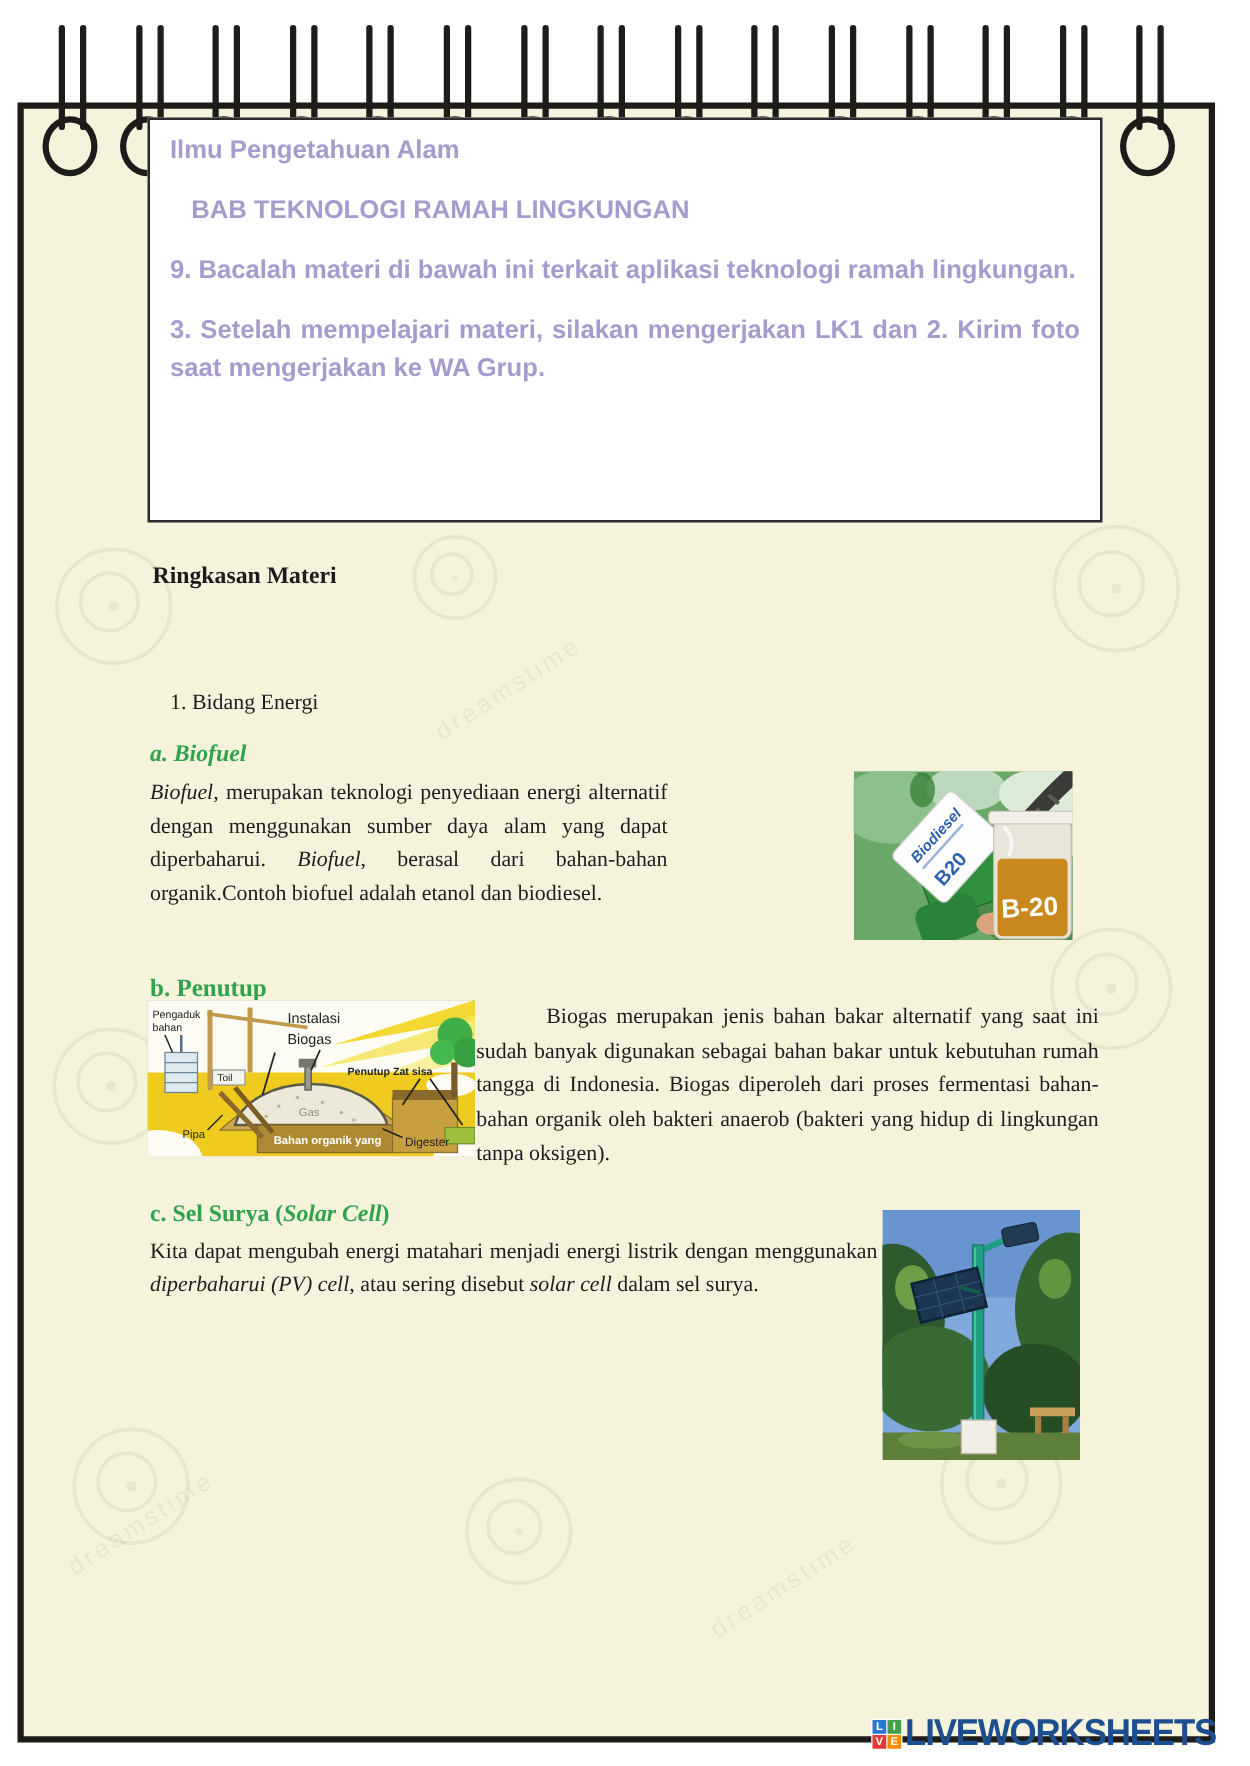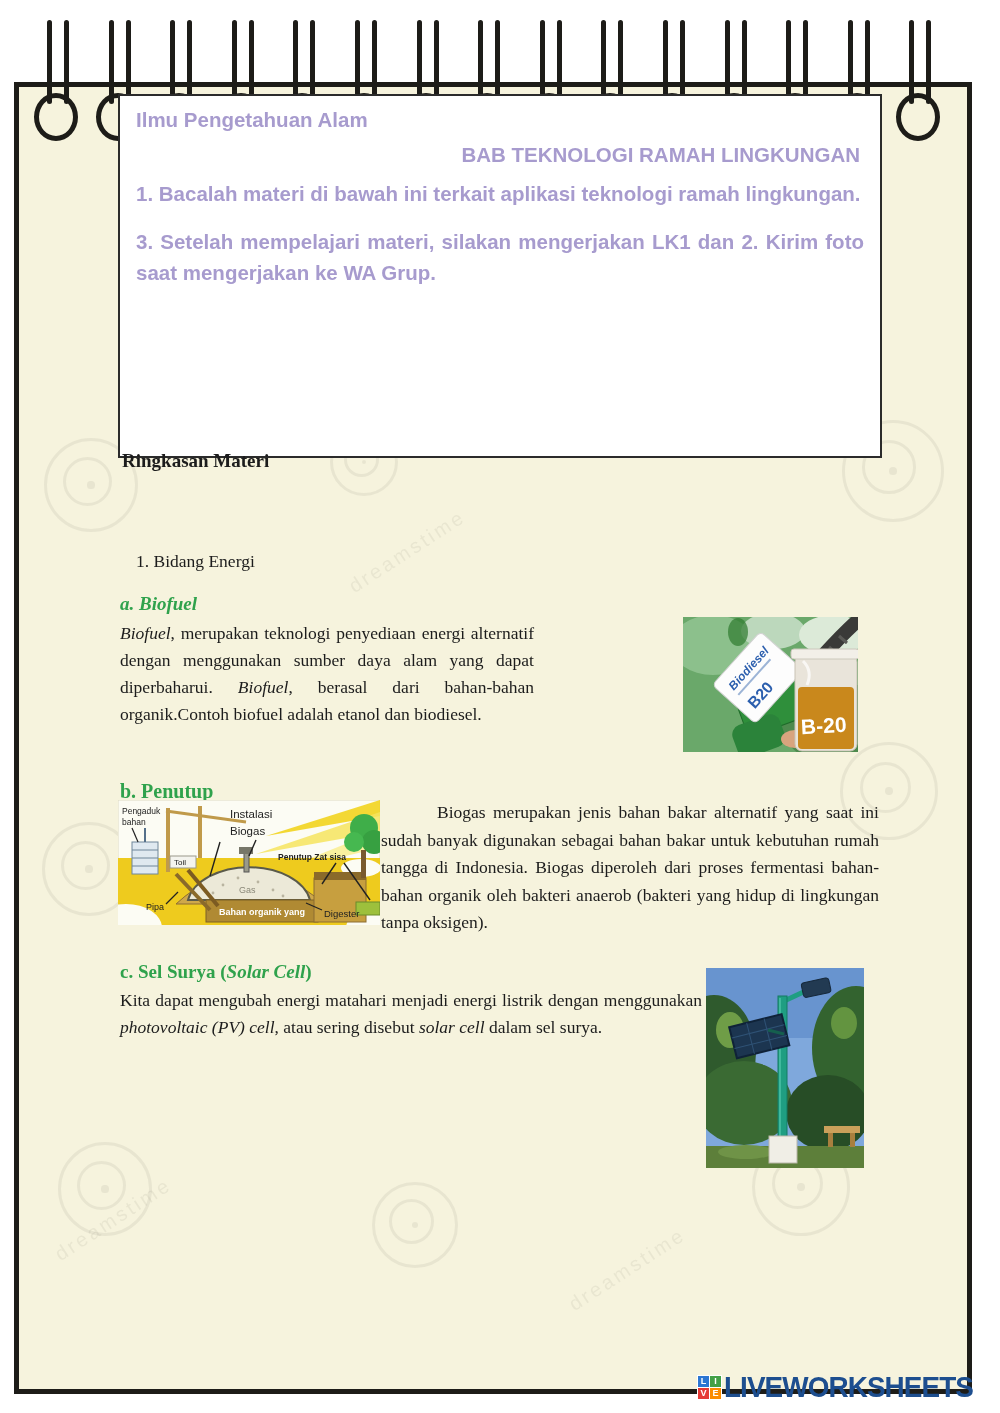--- a/index.html
+++ b/index.html
@@ -11,25 +11,25 @@
   .page{position:absolute;left:14px;top:82px;width:958px;height:1312px;
         background:#f6f3dd;border:5px solid #1d1c18;box-sizing:border-box;z-index:1;}
 
   
   #rings{position:absolute;left:0;top:0;width:1000px;height:160px;z-index:2;}
   .wire{position:absolute;width:5px;height:84px;top:20px;background:#1d1c18;border-radius:3px;}
   .ringc{position:absolute;top:93px;width:44px;height:48px;border:5px solid #1d1c18;
          border-radius:50%;box-sizing:border-box;background:transparent;}
 
   
-  .header-box{position:absolute;left:118px;top:94px;width:764px;height:364px;background:#ffffff;
+  .header-box{position:absolute;left:118px;top:94px;width:764px;height:324px;background:#ffffff;
       border:2px solid #2b2b2b;box-sizing:border-box;padding:8px 16px 0 16px;z-index:3;
       font-family:"Liberation Sans",sans-serif;font-weight:bold;color:#a79bce;font-size:20.5px;line-height:31px;}
   .header-box .subject{margin:0;}
-  .header-box .bab{margin:4px;text-align:right;}
+  .header-box .bab{margin:17px;text-align:left;}
   .header-box p{margin:8px 0 0 0;text-align:justify;}
   .header-box p + p{margin-top:17px;}
 
   
   .serif-h{font-weight:bold;font-size:19px;}
   .green{color:#2fa24c;}
   .it{font-style:italic;}
   .para{font-size:17.5px;line-height:27px;text-align:justify;}
 
   #summary-heading{left:122px;top:450px;}
@@ -128,21 +128,21 @@
   <div class="wm-spiral" style="left:58px;top:1142px;width:88px;height:88px;"></div>
   <div class="wm-spiral" style="left:752px;top:1138px;width:92px;height:92px;"></div>
   <div class="wm-spiral" style="left:372px;top:1182px;width:80px;height:80px;"></div>
   <div class="wm-text" style="left:340px;top:540px;">dreamstime</div>
   <div class="wm-text" style="left:46px;top:1208px;">dreamstime</div>
   <div class="wm-text" style="left:560px;top:1258px;">dreamstime</div>
 
   <div class="header-box">
     <div class="subject">Ilmu Pengetahuan Alam</div>
     <div class="bab">BAB TEKNOLOGI RAMAH LINGKUNGAN</div>
-    <p>1. Bacalah materi di bawah ini terkait aplikasi teknologi ramah lingkungan.</p>
+    <p>9. Bacalah materi di bawah ini terkait aplikasi teknologi ramah lingkungan.</p>
     <p>3. Setelah mempelajari materi, silakan mengerjakan LK1 dan 2. Kirim foto saat mengerjakan ke WA Grup.</p>
   </div>
 
   <div class="abs serif-h" id="summary-heading" style="z-index:3;">Ringkasan Materi</div>
   <div class="abs" id="sec1-title" style="z-index:3;">1. Bidang Energi</div>
 
   <div class="abs serif-h green" id="biofuel-h" style="z-index:3;">a. Biofuel</div>
   <div class="abs para" id="biofuel-para" style="z-index:3;"><span class="it">Biofuel</span><span>, merupakan teknologi penyediaan energi alternatif  dengan menggunakan sumber daya alam yang dapat diperbaharui. </span><span class="it">Biofuel</span><span>, berasal dari bahan-bahan organik.Contoh biofuel adalah etanol dan biodiesel.</span></div>
 
 
@@ -233,21 +233,21 @@
       <text x="28" y="110" font-size="9" fill="#222">Pipa</text>
       <line x1="48" y1="104" x2="60" y2="92" stroke="#222" stroke-width="1.2"></line>
       <text x="206" y="117" font-size="9.5" fill="#222">Digester</text>
       <line x1="204" y1="110" x2="188" y2="103" stroke="#222" stroke-width="1.2"></line>
     </svg>
   </div>
 
   <div class="abs serif-h green" id="solar-h" style="z-index:3;">
     <span>c. Sel Surya (</span><span class="it">Solar Cell</span><span>)</span>
   </div>
-  <div class="abs para" id="solar-para" style="z-index:3;"><span>Kita dapat mengubah energi matahari menjadi energi listrik dengan menggunakan </span><span class="it">photovoltaic (PV) cell</span><span>, atau sering disebut </span><span class="it">solar cell</span><span> dalam sel surya.</span></div>
+  <div class="abs para" id="solar-para" style="z-index:3;"><span>Kita dapat mengubah energi matahari menjadi energi listrik dengan menggunakan </span><span class="it">diperbaharui (PV) cell</span><span>, atau sering disebut </span><span class="it">solar cell</span><span> dalam sel surya.</span></div>
 
   <div class="photo" style="left:706px;top:968px;">
     <svg width="158" height="200" viewBox="0 0 158 200">
       <rect x="0" y="0" width="158" height="200" fill="#7fa8dc"></rect>
       <rect x="0" y="0" width="158" height="70" fill="#6894cf"></rect>
       <ellipse cx="8" cy="85" rx="42" ry="58" fill="#2f5a2d"></ellipse>
       <ellipse cx="150" cy="80" rx="44" ry="62" fill="#33632f"></ellipse>
       <ellipse cx="38" cy="135" rx="48" ry="42" fill="#3a6a33"></ellipse>
       <ellipse cx="122" cy="145" rx="42" ry="38" fill="#274d26"></ellipse>
       <ellipse cx="24" cy="62" rx="14" ry="18" fill="#7fae4e" opacity=".8"></ellipse>

